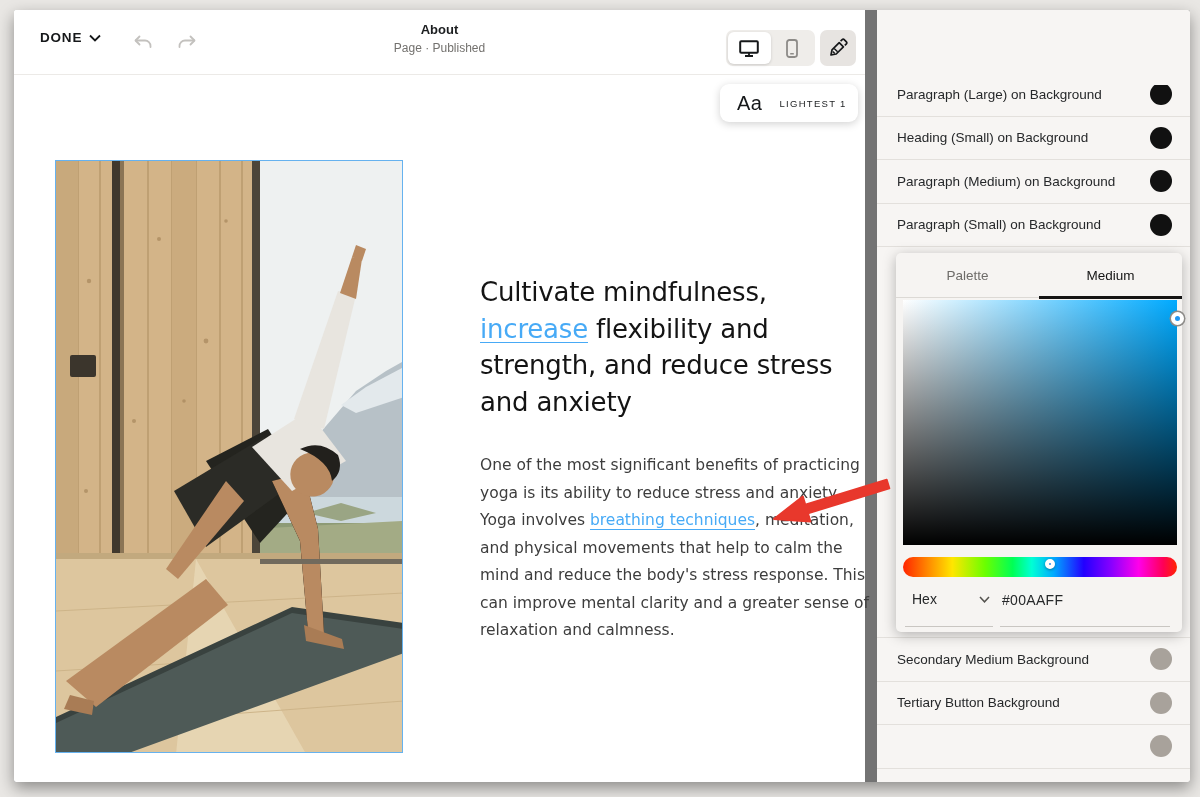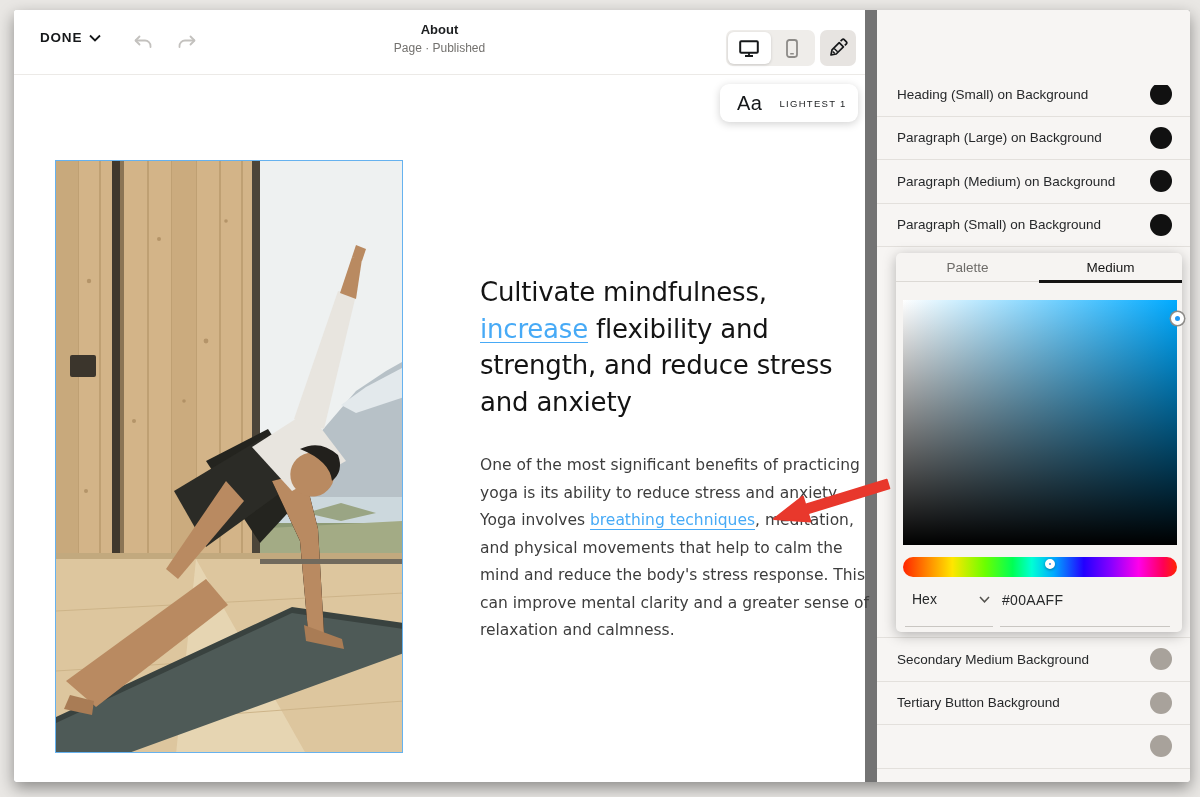--- a/index.html
+++ b/index.html
@@ -51,21 +51,21 @@
                padding:0 18px 0 20px; border-bottom:1px solid #e3e0dc; cursor:pointer; }
   .color-row-label { font-size:13.5px; color:#26282a; }
   .swatch { width:22px; height:22px; border-radius:50%; flex:0 0 auto; }
   .swatch.light { box-shadow:inset 0 0 0 1px #d8d5d1; }
 
   .color-list-bottom { position:absolute; left:0; top:627px; width:313px; border-top:1px solid #e3e0dc; }
 
   
   .picker-panel { position:absolute; left:882px; top:243px; width:286px; height:379px; background:#f6f4f2;
                   border-radius:5px; box-shadow:0 3px 14px rgba(0,0,0,.28); z-index:6; }
-  .picker-tabs { position:absolute; left:0; top:0; width:286px; height:29px; border-bottom:1px solid #dcd9d5; display:flex; }
+  .picker-tabs { position:absolute; left:0; top:0; width:286px; height:45px; border-bottom:1px solid #dcd9d5; display:flex; }
   .picker-tab { flex:1; display:flex; align-items:center; justify-content:center; font-size:13.5px; color:#6e6c69; cursor:pointer; position:relative; }
   .picker-tab.active { color:#141414; }
   .picker-tab.active::after { content:""; position:absolute; left:0; right:0; bottom:-2px; height:3px; background:#141414; }
   .sat-area { position:absolute; left:7px; top:47px; width:274px; height:245px;
               background:linear-gradient(to top, #000, rgba(0,0,0,0)), linear-gradient(to right, #fff, #00AAFF); }
   .sat-cursor { position:absolute; left:1157px; top:302px; width:13px; height:13px; border-radius:50%;
                 background:#2196f3; border:4px solid #fff; box-shadow:0 0 0 1.5px #8d8b88; z-index:7; }
   .hue-bar { position:absolute; left:7px; top:304px; width:274px; height:20px; border-radius:10px;
              background:linear-gradient(to right,#ff2400,#ff8800 9%,#ffe600 18%,#6aff00 30%,#00ff55 40%,#00ffd5 47%,#00aaff 55%,#2200ff 66%,#8800ff 76%,#ff00ea 86%,#ff0055 95%,#ff2400); }
   .hue-cursor { position:absolute; left:1031px; top:549px; width:10px; height:10px; border-radius:50%;
@@ -229,25 +229,25 @@
     <div class="body-copy">
       <span>One of the most significant benefits of practicing yoga is its ability to reduce stress and anxiety. Yoga involves </span><span class="inline-link">breathing techniques</span><span>, meditation, and physical movements that help to calm the mind and reduce the body's stress response. This can improve mental clarity and a greater sense of relaxation and calmness.</span>
     </div>
   </div>
 
   <div class="sidebar">
 
     <div class="color-list">
       <div class="color-list-inner">
         <div class="color-row">
+          <span class="color-row-label">Paragraph (Large) on Background</span>
+          <span class="swatch" style="background: rgb(17, 17, 17);"></span>
+        </div>
+        <div class="color-row">
           <span class="color-row-label">Heading (Small) on Background</span>
-          <span class="swatch" style="background: rgb(17, 17, 17);"></span>
-        </div>
-        <div class="color-row">
-          <span class="color-row-label">Paragraph (Large) on Background</span>
           <span class="swatch" style="background: rgb(17, 17, 17);"></span>
         </div>
         <div class="color-row">
           <span class="color-row-label">Paragraph (Medium) on Background</span>
           <span class="swatch" style="background: rgb(17, 17, 17);"></span>
         </div>
         <div class="color-row">
           <span class="color-row-label">Paragraph (Small) on Background</span>
           <span class="swatch" style="background: rgb(17, 17, 17);"></span>
         </div>

